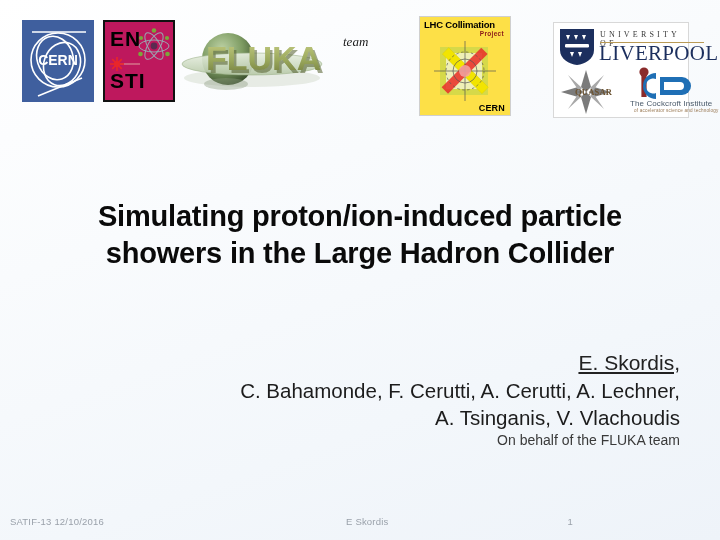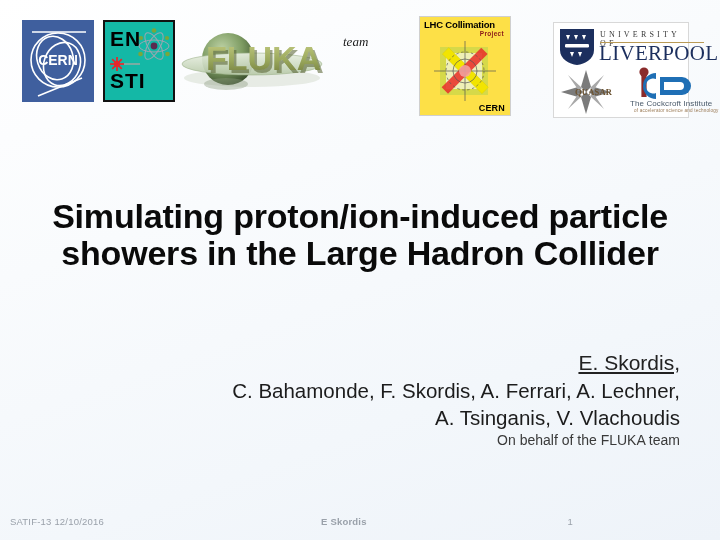--- a/index.html
+++ b/index.html
@@ -35,21 +35,21 @@
     background: #3f5f9e;
     overflow: hidden;
   }
   .cern-logo svg { display: block; }
 
   
   .ensti-logo {
     position: absolute;
     left: 103px; top: 20px;
     width: 72px; height: 82px;
-    background: #14b8a6;
+    background: #be185d;
     border: 2px solid #111111;
     box-sizing: border-box;
     overflow: hidden;
   }
   .ensti-logo .en, .ensti-logo .sti {
     position: absolute;
     left: 5px;
     font-weight: bold;
     color: #000;
     font-family: "Liberation Sans", sans-serif;
@@ -179,21 +179,21 @@
   }
 
   
   .title-block {
     position: absolute;
     left: 40px; top: 198px;
     width: 640px;
     text-align: center;
   }
   .title-line {
-    font-size: 34px;
+    font-size: 29px;
     font-weight: bold;
     color: #0a0a0a;
     line-height: 37px;
     letter-spacing: -0.2px;
     white-space: nowrap;
   }
 
   
   .authors-block {
     position: absolute;
@@ -228,21 +228,21 @@
     width: 584px; height: 18px;
   }
   .footer span {
     position: absolute;
     font-size: 9.5px;
     color: #9aa1aa;
     letter-spacing: 0.2px;
     white-space: nowrap;
   }
   .footer-left   { left: 10px;  top: 2px; }
-  .footer-center { left: 321px; top: 2px; font-weight: bold; }
+  .footer-center { left: 346px; top: 2px; }
   .footer-right  { right: 11px; top: 2px; }
 </style>
 </head>
 <body>
 
 <div class="slide">
 
   <div class="logo-bar">
 
     <div class="cern-logo">
@@ -386,21 +386,21 @@
     </div>
   </div>
 
   <div class="title-block">
     <div class="title-line">Simulating proton/ion-induced particle</div>
     <div class="title-line">showers in the Large Hadron Collider</div>
   </div>
 
   <div class="authors-block">
     <div class="author-lead">E. Skordis,</div>
-    <div class="author-line">C. Bahamonde, F. Skordis, A. Ferrari, A. Lechner,</div>
+    <div class="author-line">C. Bahamonde, F. Cerutti, A. Cerutti, A. Lechner,</div>
     <div class="author-line">A. Tsinganis, V. Vlachoudis</div>
     <div class="on-behalf">On behalf of the FLUKA team</div>
   </div>
 
   <div class="footer">
     <span class="footer-left">SATIF-13 12/10/2016</span>
     <span class="footer-center">E Skordis</span>
     <span class="footer-right">1</span>
   </div>
 

